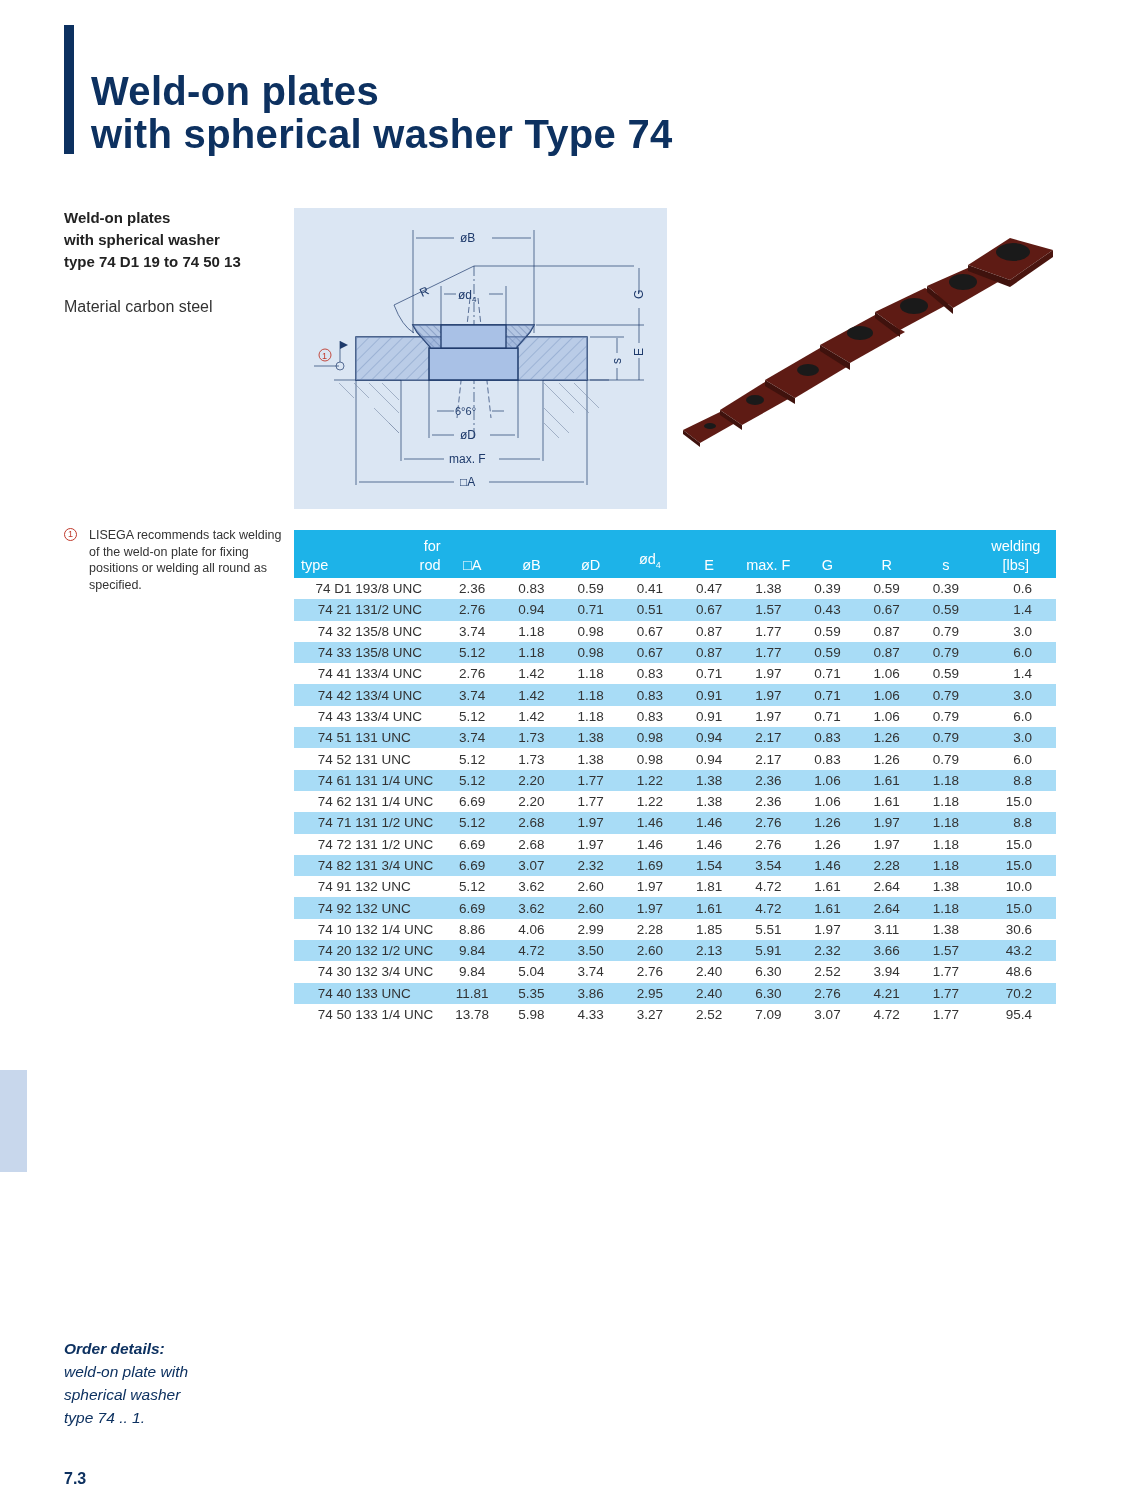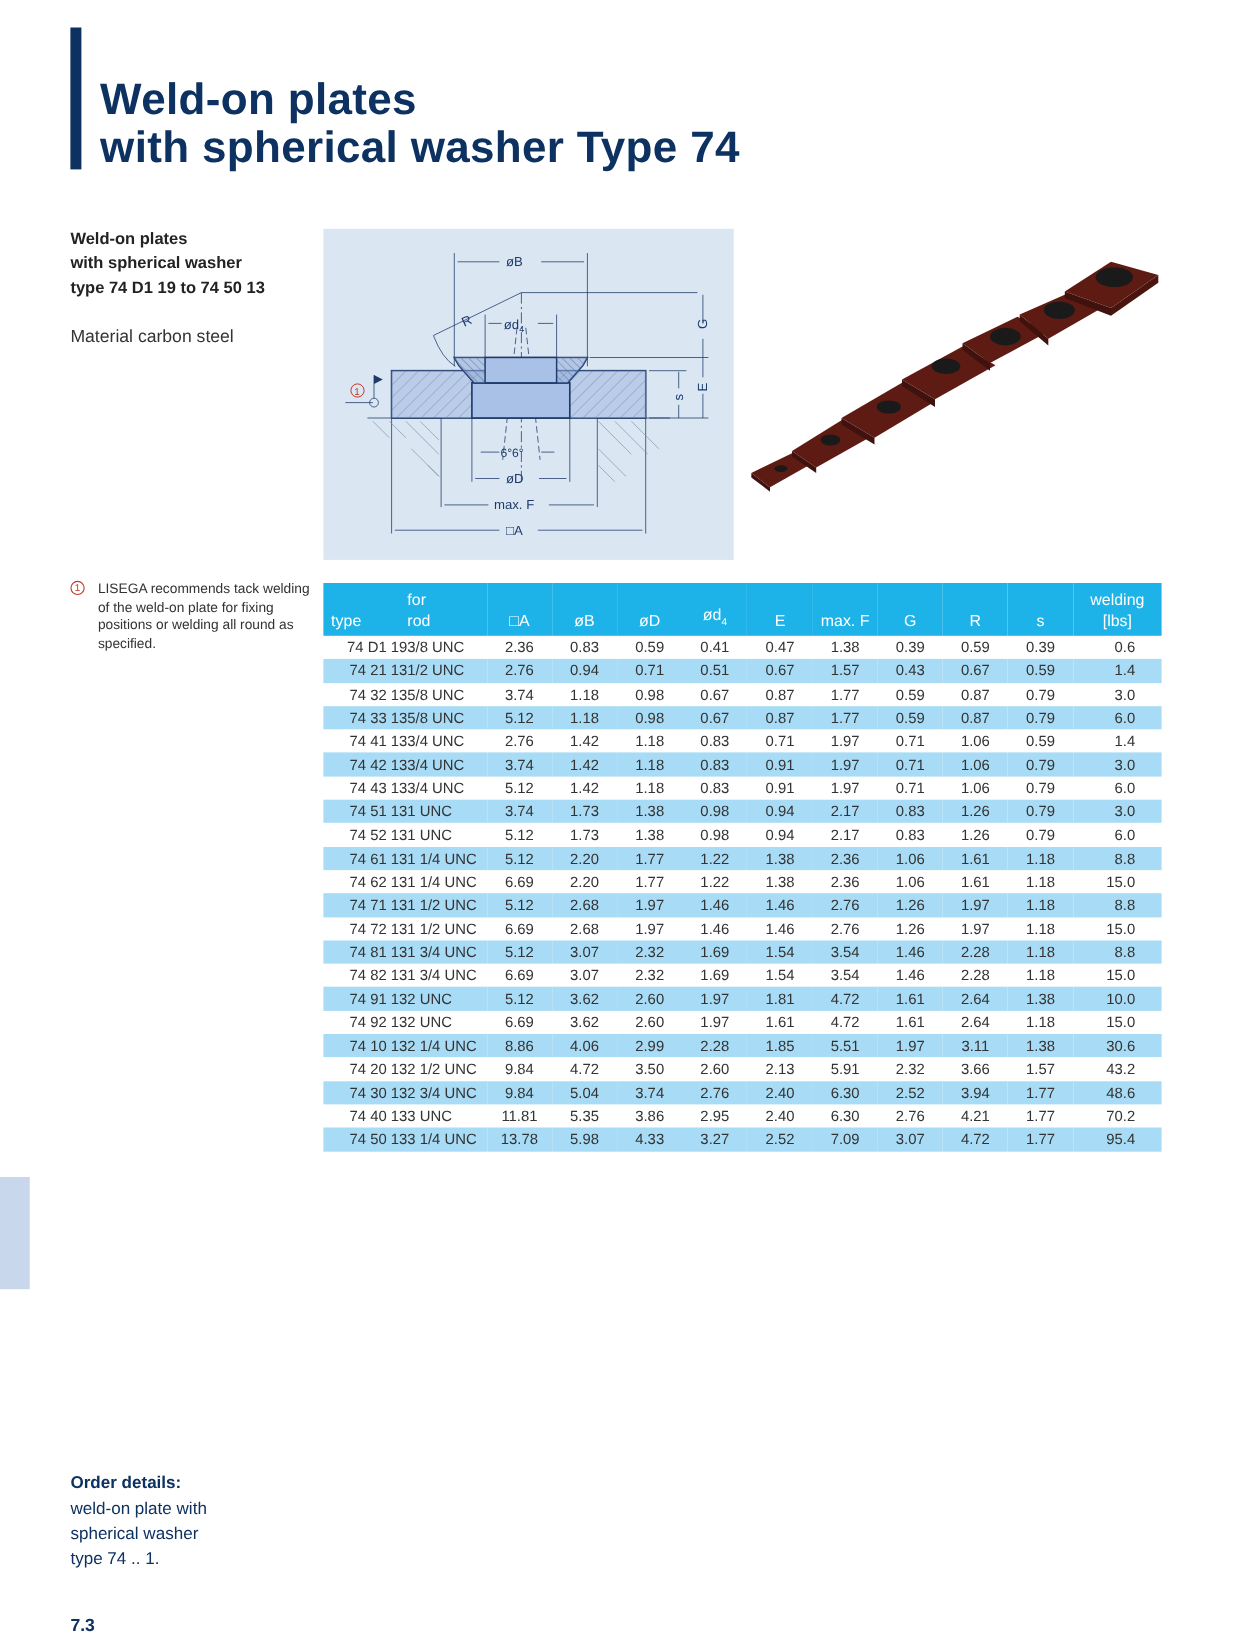--- a/index.html
+++ b/index.html
@@ -23,28 +23,28 @@
 
     .table-wrap { position: absolute; left: 294px; top: 530px; width: 762px; }
     table { border-collapse: collapse; width: 762px; font-family: "Liberation Sans", sans-serif; font-size: 13.5px; color: #333; }
     thead tr { background: #1db3e8; color: #fff; }
     thead th { font-weight: normal; height: 48px; vertical-align: bottom; padding-bottom: 3px; font-size: 14.5px; line-height: 19px; }
     tbody td { height: 21.3px; padding: 0; white-space: nowrap; }
     tbody tr:nth-child(even) { background: #a8dcf6; }
     th.c-type, td.c-type { text-align: right; padding-left: 7px; width: 76px; }
     th.c-type { text-align: left; }
     th.c-rod, td.c-rod { width: 72px; padding-right: 2px; }
-    th.c-rod { text-align: left; }
+    th.c-rod { text-align: right; }
     .c-num { text-align: center; width: 59px; }
     .c-w { text-align: right; padding-right: 24px; width: 80px; }
     th.c-w { text-align: center; padding-right: 0; }
 
     .order { position: absolute; left: 64px; top: 1337px; font-family: "Liberation Sans", sans-serif; font-size: 15.5px; line-height: 23px; color: #0d3160; }
     .order .h { font-weight: bold; display: block; }
-    .order span { display: block; }
+    .order span { display: block; font-style: italic; }
     .page-no { position: absolute; left: 64px; top: 1470px; font-family: "Liberation Sans", sans-serif; font-weight: bold; font-size: 16px; color: #0d3160; }
 
     .side-tab { position: absolute; left: 0; top: 1070px; width: 27px; height: 102px; background: #c8d7ec; }
   </style>
 </head>
 <body>
 
 <div class="title-bar"></div>
 <h1 class="title">
   <span>Weld-on plates</span>
@@ -411,34 +411,20 @@
           <td class="c-num">1.97</td>
           <td class="c-num">1.46</td>
           <td class="c-num">1.46</td>
           <td class="c-num">2.76</td>
           <td class="c-num">1.26</td>
           <td class="c-num">1.97</td>
           <td class="c-num">1.18</td>
           <td class="c-w">15.0</td>
         </tr>
         <tr>
-          <td class="c-type">74 81 13</td>
-          <td class="c-rod">1 3/4 UNC</td>
-          <td class="c-num">5.12</td>
-          <td class="c-num">3.07</td>
-          <td class="c-num">2.32</td>
-          <td class="c-num">1.69</td>
-          <td class="c-num">1.54</td>
-          <td class="c-num">3.54</td>
-          <td class="c-num">1.46</td>
-          <td class="c-num">2.28</td>
-          <td class="c-num">1.18</td>
-          <td class="c-w">8.8</td>
-        </tr>
-        <tr>
           <td class="c-type">74 82 13</td>
           <td class="c-rod">1 3/4 UNC</td>
           <td class="c-num">6.69</td>
           <td class="c-num">3.07</td>
           <td class="c-num">2.32</td>
           <td class="c-num">1.69</td>
           <td class="c-num">1.54</td>
           <td class="c-num">3.54</td>
           <td class="c-num">1.46</td>
           <td class="c-num">2.28</td>

